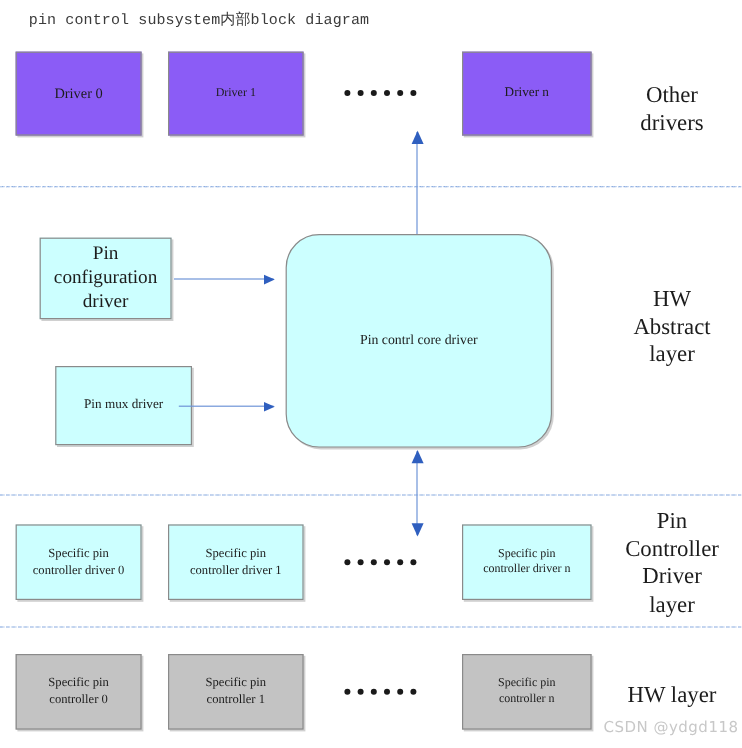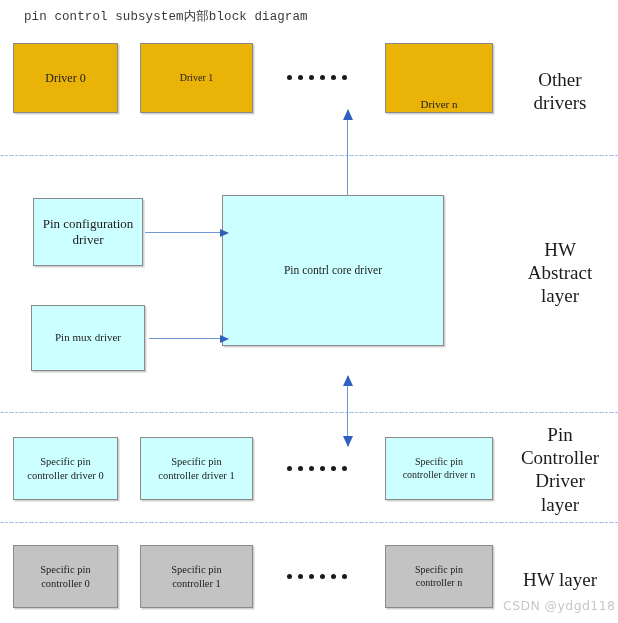--- a/index.html
+++ b/index.html
@@ -35,21 +35,21 @@
     border: 1.5px solid #8a8a8a;
     display: flex;
     align-items: center;
     justify-content: center;
     text-align: center;
     font-family: "Liberation Serif", serif;
     color: #1c1c1c;
     line-height: 1.25;
     box-shadow: 1.5px 1.5px 0 rgba(120,120,120,.35);
   }
-  .node-green { background: #eab308; }
+  .node-green { background: #8b5cf6; }
   .node-cyan  { background: #ccffff; }
   .node-grey  { background: #c3c3c3; }
 
   .node .label { padding: 0 5px; display: block; }
 
   
   .layer-caption {
     position: absolute;
     font-family: "Liberation Serif", serif;
     color: #1c1c1c;
@@ -158,43 +158,43 @@
 
   <div class="ellipsis" style="left:287px; top:75px;">
     <i></i>
       <i></i>
       <i></i>
       <i></i>
       <i></i>
       <i></i>
   </div>
 
-  <div class="node node-green" style="left:385px; top:43px; width:108px; height:70px; font-size:11px;align-items:flex-end;">
+  <div class="node node-green" style="left:385px; top:43px; width:108px; height:70px; font-size:11px;">
     <span class="label">Driver n</span>
   </div>
 
   <div class="layer-caption" style="left:500px; top:68px;">Other
 drivers</div>
 
   <div class="divider" style="top:155px;"></div>
 
   <div class="arrow-v" style="left:347px; top:110px; height:85px;">
     <span class="head-up"></span>
   </div>
 
-  <div class="node node-cyan" style="left:33px; top:198px; width:110px; height:68px; font-size:13px; white-space:pre-line;">
+  <div class="node node-cyan" style="left:33px; top:198px; width:110px; height:68px; font-size:16px; white-space:pre-line;">
     <span class="label">Pin configuration
 driver</span>
   </div>
 
-  <div class="node node-cyan" style="left:31px; top:305px; width:114px; height:66px; font-size:11px; white-space:pre-line;">
+  <div class="node node-cyan" style="left:46px; top:305px; width:114px; height:66px; font-size:11px; white-space:pre-line;">
     <span class="label">Pin mux driver</span>
   </div>
 
-  <div class="node node-cyan" style="left:222px; top:195px; width:222px; height:151px; font-size:11.5px;">
+  <div class="node node-cyan" style="left:238px; top:195px; width:222px; height:178px; font-size:11.5px;border-radius:28px;">
     <span class="label">Pin contrl core driver</span>
   </div>
 
   <div class="arrow-h" style="left:145px; top:232px; width:83px;">
     <span class="head"></span>
   </div>
   <div class="arrow-h" style="left:149px; top:338px; width:79px;">
     <span class="head"></span>
   </div>
 

